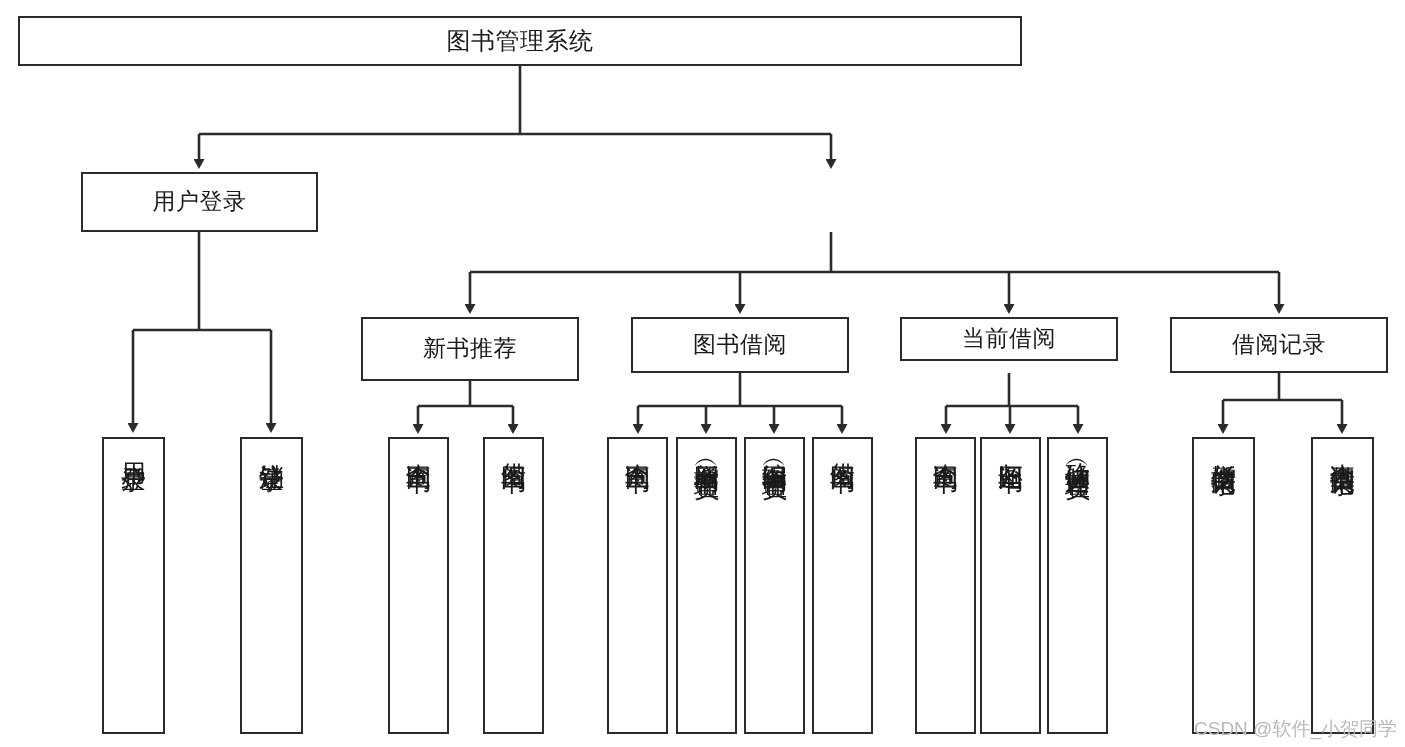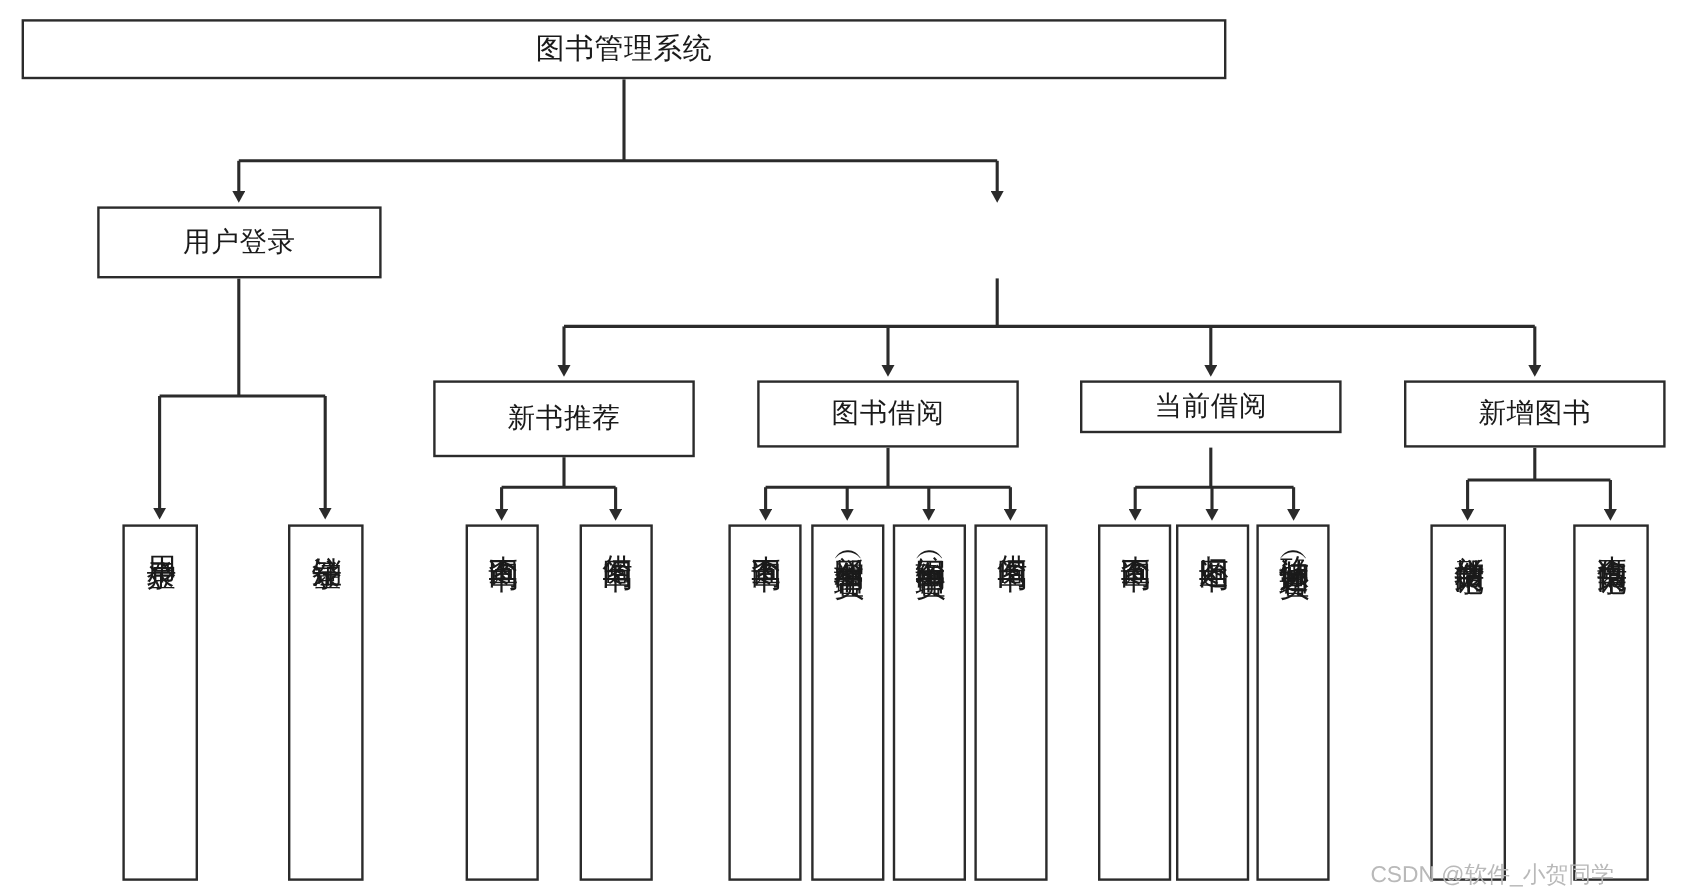--- a/index.html
+++ b/index.html
@@ -143,21 +143,21 @@
 
   <div class="node h" style="left:631px; top:317px; width:218px; height:56px;">
     <span class="label">图书借阅</span>
   </div>
 
   <div class="node h" style="left:900px; top:317px; width:218px; height:44px;">
     <span class="label">当前借阅</span>
   </div>
 
   <div class="node h" style="left:1170px; top:317px; width:218px; height:56px;">
-    <span class="label">新增图书</span>
+    <span class="label">借阅记录</span>
   </div>
 
   <div class="node v" style="left:102px; top:437px; width:63px; height:297px;">
     <span class="label">用户登录</span>
   </div>
 
   <div class="node v" style="left:240px; top:437px; width:63px; height:297px;">
     <span class="label">注销登录</span>
   </div>
 
@@ -198,15 +198,15 @@
   </div>
 
   <div class="node v" style="left:1192px; top:437px; width:63px; height:297px;">
     <span class="label">新增借阅记录</span>
   </div>
 
   <div class="node v" style="left:1311px; top:437px; width:63px; height:297px;">
     <span class="label">查询借阅记录</span>
   </div>
 
-  <div class="watermark" style="left:1142px; top:716px;">CSDN @软件_小贺同学</div>
+  <div class="watermark" style="left:1194px; top:716px;">CSDN @软件_小贺同学</div>
 
 </div>
 
 </body></html>

